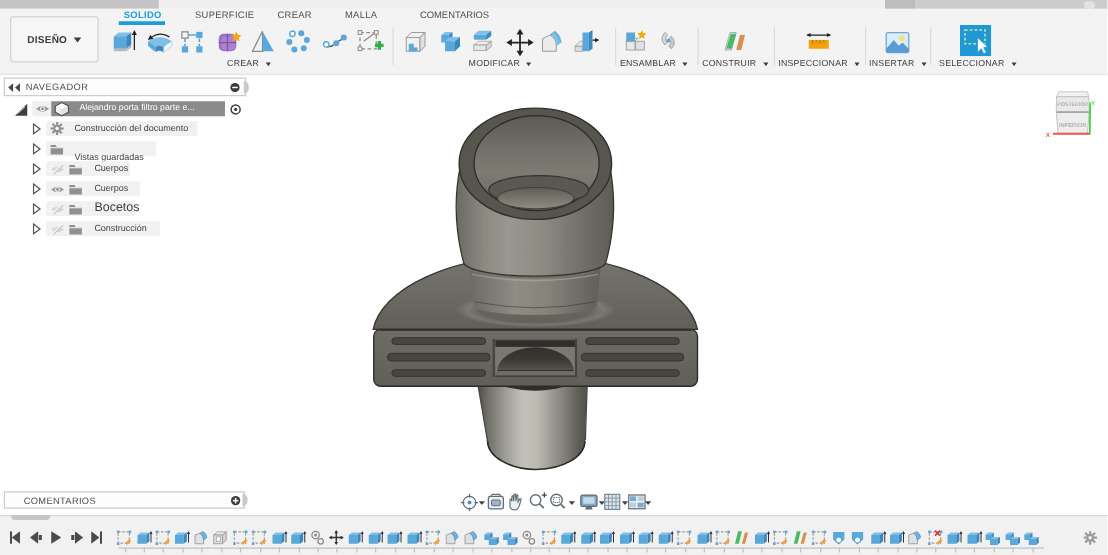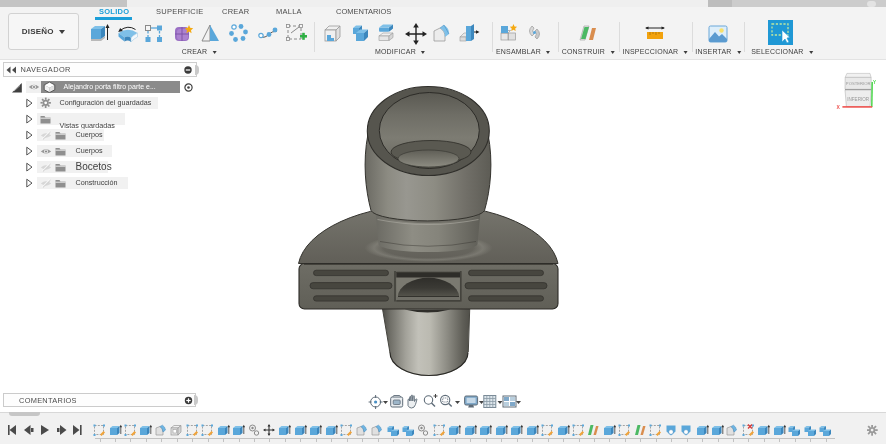--- a/index.html
+++ b/index.html
@@ -203,21 +203,21 @@
     <rect x="4.9" y="0.6" width="1.7" height="2.2" fill="#8f8f8f" transform="rotate(45 5.7 5.8)"></rect>
     <rect x="4.9" y="0.6" width="1.7" height="2.2" fill="#8f8f8f" transform="rotate(90 5.7 5.8)"></rect>
     <rect x="4.9" y="0.6" width="1.7" height="2.2" fill="#8f8f8f" transform="rotate(135 5.7 5.8)"></rect>
     <rect x="4.9" y="0.6" width="1.7" height="2.2" fill="#8f8f8f" transform="rotate(180 5.7 5.8)"></rect>
     <rect x="4.9" y="0.6" width="1.7" height="2.2" fill="#8f8f8f" transform="rotate(225 5.7 5.8)"></rect>
     <rect x="4.9" y="0.6" width="1.7" height="2.2" fill="#8f8f8f" transform="rotate(270 5.7 5.8)"></rect>
     <rect x="4.9" y="0.6" width="1.7" height="2.2" fill="#8f8f8f" transform="rotate(315 5.7 5.8)"></rect>
     <circle cx="5.7" cy="5.8" r="3.1" fill="#8f8f8f"></circle>
     <circle cx="5.7" cy="5.8" r="1.4" fill="#fdfdfd"></circle>
   </svg>
-<div class="abs" style="left:59.5px;top:96.5px;height:12.5px;line-height:12.5px;font-size:7.2px;color:#3f3f3f">Configuración del guardadas</div>
+<div class="abs" style="left:59.5px;top:96.5px;height:12.5px;line-height:12.5px;font-size:7.2px;color:#3f3f3f">Construcción del documento</div>
 <svg style="position:absolute;left:26px;top:114.0px" width="7" height="10" viewBox="0 0 7 10">
     <polygon points="0.8,1.2 0.8,9 6,5.1" fill="#fdfdfd" stroke="#555555" stroke-width="1"></polygon>
   </svg>
 <div class="chip" style="left:37px;top:112.5px;width:88px"></div>
 <svg style="position:absolute;left:40px;top:114.5px" width="11" height="9" viewBox="0 0 11 9">
     <path d="M0.5,1 h4 l1,1.5 h5 v6 h-10 Z" fill="#8f8f8f"></path>
     <path d="M0.5,3.2 h10" stroke="#fff" stroke-width=".8"></path>
   </svg>
 <div class="abs" style="left:59.5px;top:120px;height:12.5px;line-height:12.5px;font-size:7.2px;color:#3f3f3f">Vistas guardadas</div>
 <svg style="position:absolute;left:26px;top:130.0px" width="7" height="10" viewBox="0 0 7 10">

